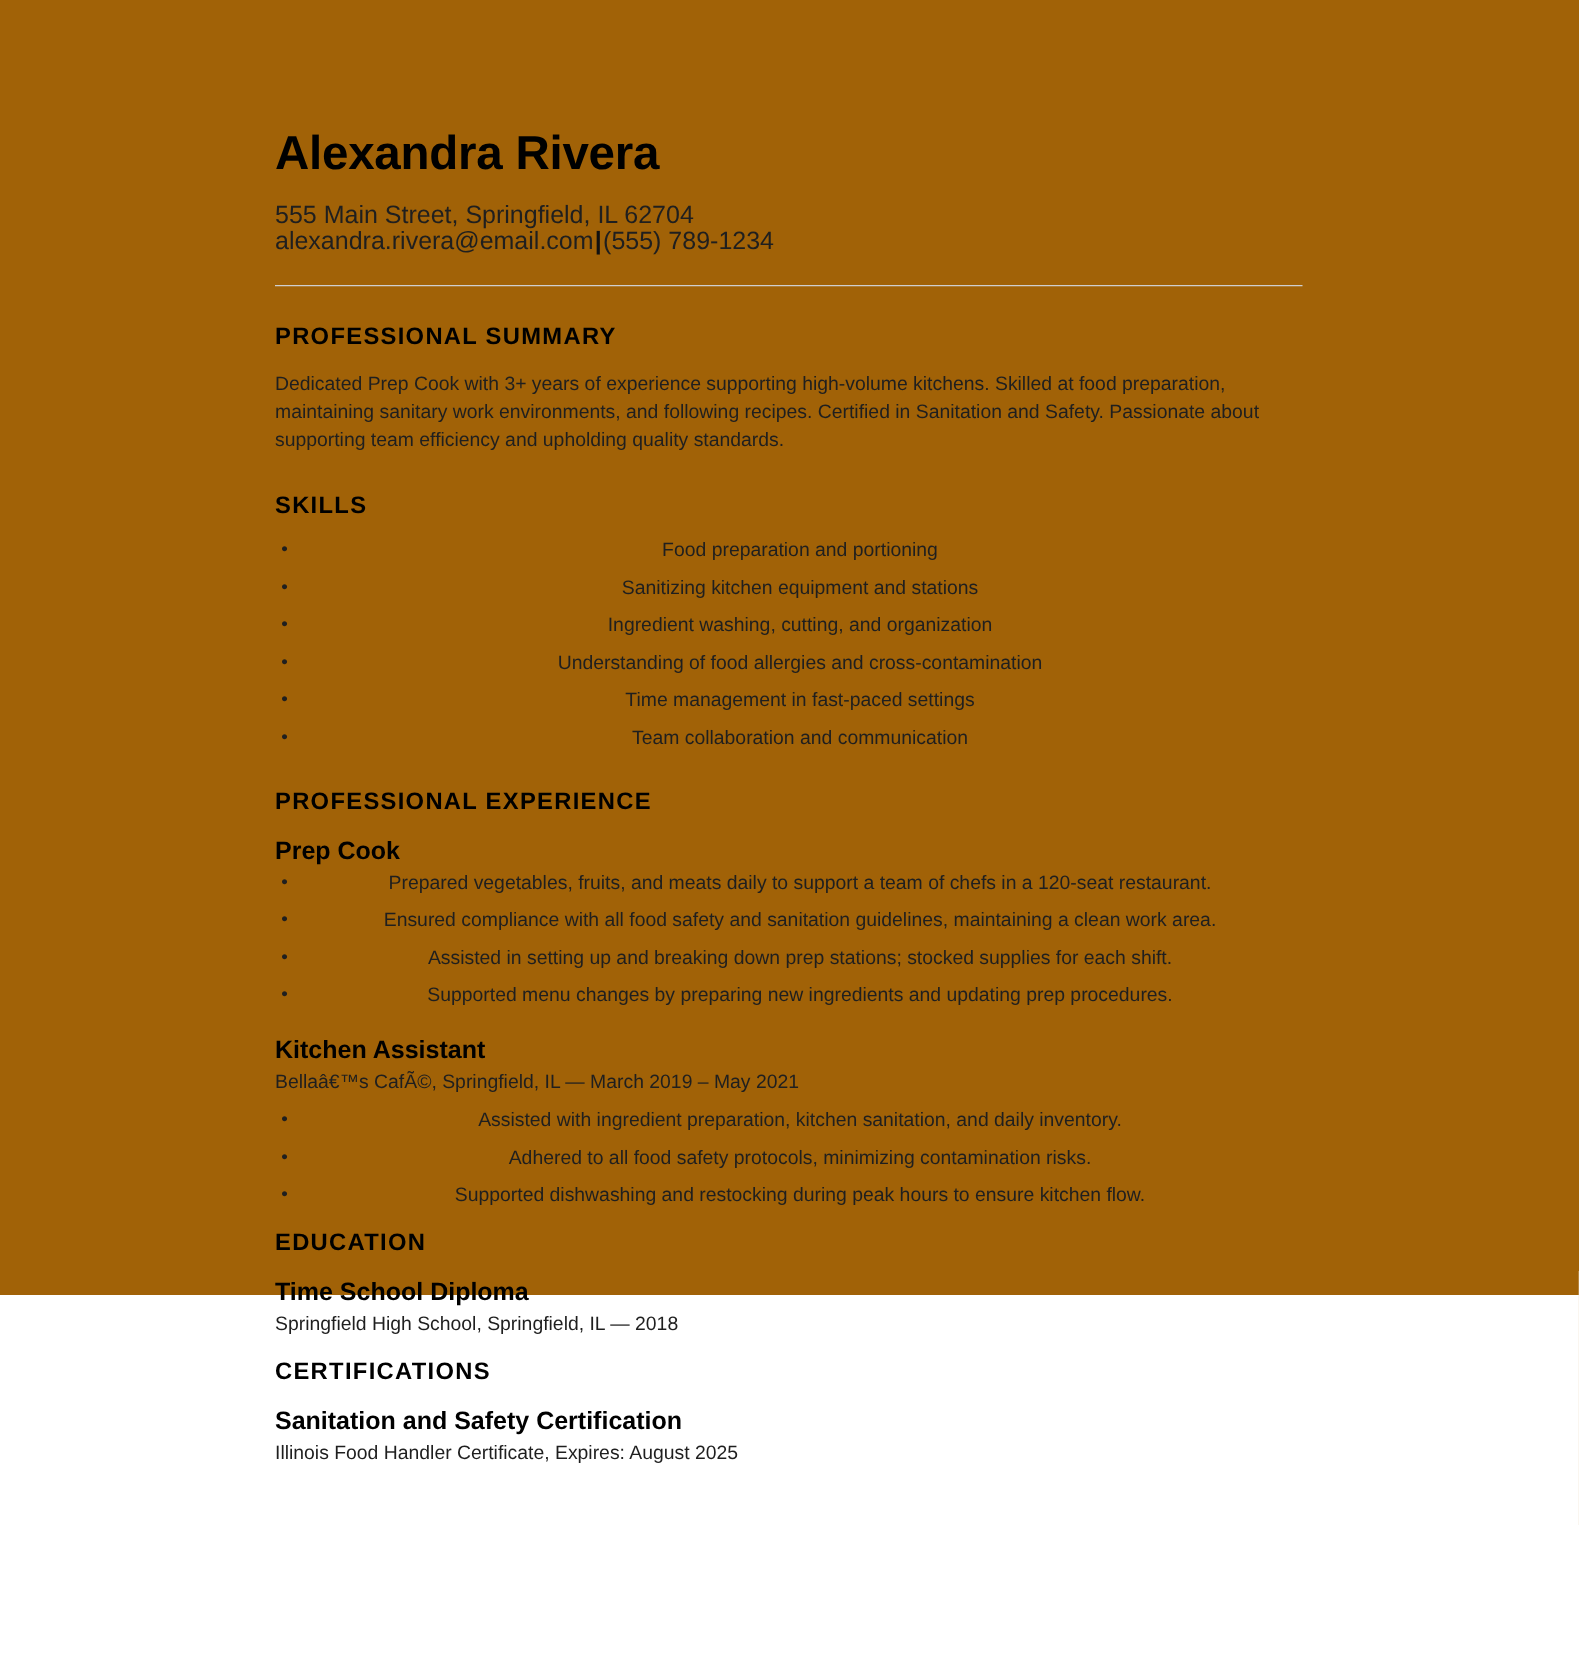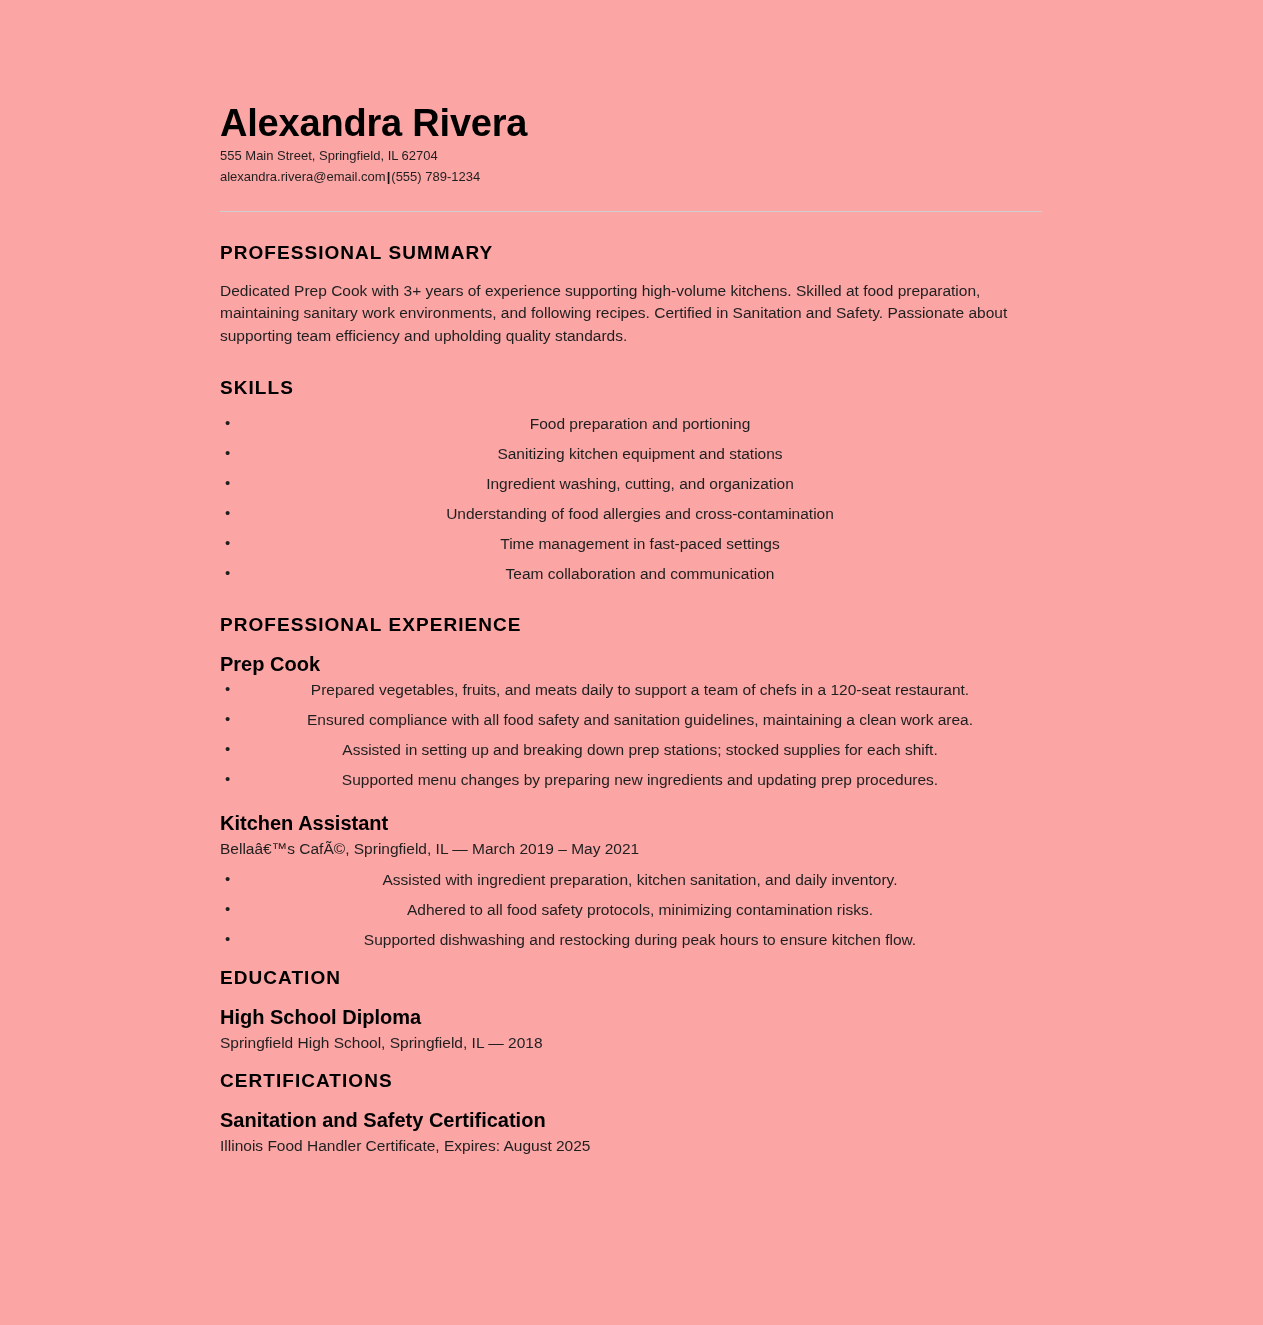--- a/index.html
+++ b/index.html
@@ -10,42 +10,43 @@
   body {
     width: 1263px;
     height: 1325px;
     font-family: "Liberation Sans", sans-serif;
     color: #1a1a1a;
     overflow: hidden;
   }
   .page {
     position: relative;
     width: 1263px;
-    height: 1325px;
-    background: #fca5a5;
+    height: 1036px;
+    background: #a16207;
   }
   .resume {
     position: absolute;
     left: 220px;
     top: 0;
     width: 822px;
   }
 
   
   .name {
     font-size: 38px;
     font-weight: bold;
     color: #000000;
     letter-spacing: -0.2px;
     line-height: 1.1;
     margin: 0;
     padding-top: 103px;
   }
   .contact-block {
-    font-size: 13px;
+    margin-top: 17px;
+    font-size: 20px;
     line-height: 21px;
     color: #1f1f1f;
   }
   .contact-line {
     white-space: nowrap;
   }
   .sep {
     font-weight: bold;
     color: #111111;
     padding: 0 1px;
@@ -188,21 +189,21 @@
           <li>Assisted with ingredient preparation, kitchen sanitation, and daily inventory.</li>
           <li>Adhered to all food safety protocols, minimizing contamination risks.</li>
           <li>Supported dishwashing and restocking during peak hours to ensure kitchen flow.</li>
         </ul>
       </div>
     </div>
 
     <div class="section tight">
       <h2 class="section-title">EDUCATION</h2>
       <div class="entry">
-        <div class="entry-title">High School Diploma</div>
+        <div class="entry-title">Time School Diploma</div>
         <div class="entry-meta last">Springfield High School, Springfield, IL — 2018</div>
       </div>
     </div>
 
     <div class="section tight">
       <h2 class="section-title">CERTIFICATIONS</h2>
       <div class="entry">
         <div class="entry-title">Sanitation and Safety Certification</div>
         <div class="entry-meta last">Illinois Food Handler Certificate, Expires: August 2025</div>
       </div>

